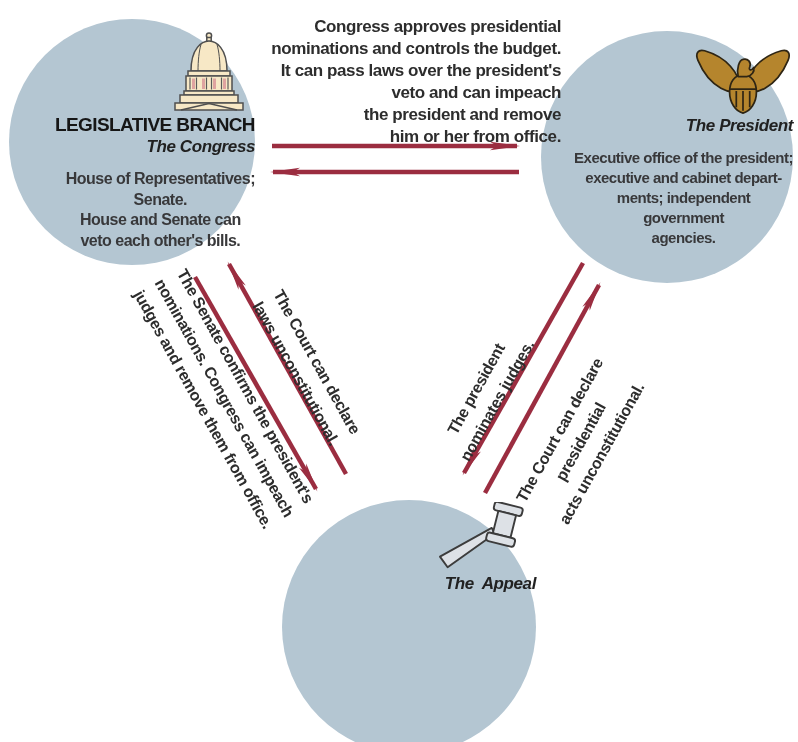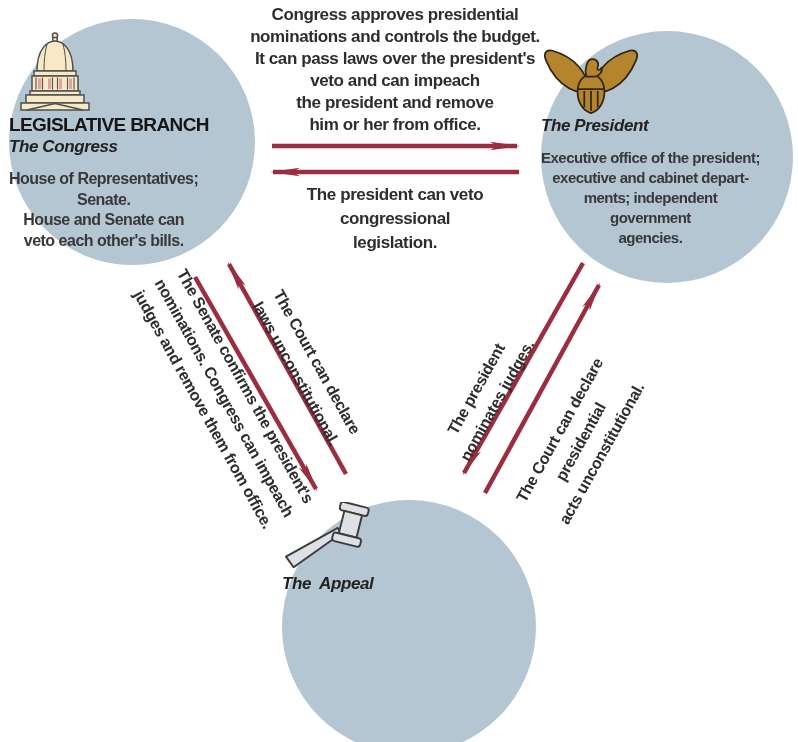--- a/index.html
+++ b/index.html
@@ -18,21 +18,21 @@
     width:798px;height:742px;
     overflow:hidden;
     background:#ffffff;
     font-family:"Liberation Sans","DejaVu Sans",sans-serif;
     font-weight:700;
   }
   .circle{
     position:absolute;
     border-radius:50%;
     background:var(--circle-fill);
-    display:flex;flex-direction:column;align-items:flex-start;
+    display:flex;flex-direction:column;align-items:flex-end;
     text-align:center;
   }
   .circle.legislative{left:9px;top:19px;width:246px;height:246px;}
   .circle.executive{left:541px;top:31px;width:252px;height:252px;}
   .circle.judicial{left:282px;top:500px;width:254px;height:254px;}
   .node-icon{flex:0 0 auto;}
   .legislative .node-icon{margin-top:12px;}
   .executive .node-icon{margin-top:15px;}
   .judicial .node-icon{margin-top:2px;}
   .node-title{
@@ -46,22 +46,22 @@
   .node-body{
     font-size:16px;line-height:20.5px;letter-spacing:-0.5px;
     color:var(--body-text);margin-top:12px;
   }
   .executive .node-body{font-size:15px;line-height:20px;}
   .pre{white-space:pre-line;}
   .label{
     position:absolute;text-align:center;color:var(--paragraph-text);
   }
   .top-label{
-    left:229px;top:4px;width:332px;
-    font-size:17px;line-height:22px;letter-spacing:-0.4px;
+    left:229px;top:16px;width:332px;
+    font-size:17px;line-height:22px;letter-spacing:-0.4px;text-align:right;
   }
   .mid-label{
     left:295px;top:183px;width:200px;
     font-size:17px;line-height:24px;letter-spacing:-0.4px;
   }
   .rot{
     font-size:16px;line-height:24px;letter-spacing:-0.3px;
   }
   .rot.left-senate{left:69px;top:362px;width:310px;transform:rotate(61deg);}
   .rot.left-court{left:206px;top:344px;width:200px;transform:rotate(61deg);}
@@ -182,23 +182,20 @@
     </svg>
     <div class="node-sub">The  Appeal</div>
   </div>
 
   <div class="label top-label pre">Congress approves presidential
 nominations and controls the budget.
 It can pass laws over the president's
 veto and can impeach
 the president and remove
 him or her from office.</div>
-  <div class="label mid-label pre">The president can veto
-congressional
-legislation.</div>
   <div class="label rot left-senate pre">The Senate confirms the president's
 nominations. Congress can impeach
 judges and remove them from office.</div>
   <div class="label rot left-court pre">The Court can declare
 laws unconstitutional.</div>
   <div class="label rot right-president pre">The president
 nominates judges.</div>
   <div class="label rot right-court pre">The Court can declare
 presidential
 acts unconstitutional.</div>

